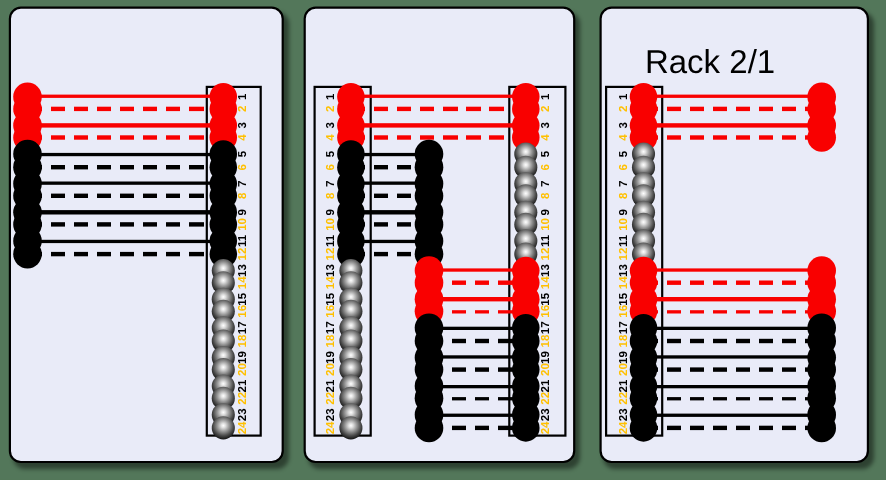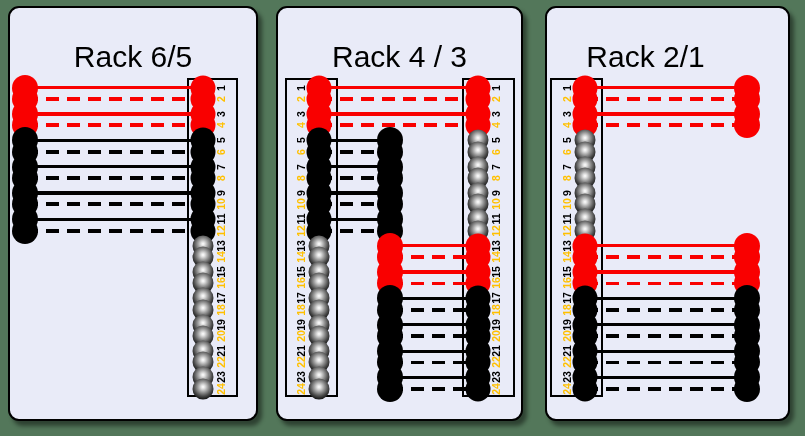--- a/index.html
+++ b/index.html
@@ -46,21 +46,20 @@
     line-height:1;
     white-space:nowrap;
     transform:translate(-50%,-50%) rotate(-90deg);
   }
 </style>
 </head>
 <body style="background: rgb(83, 119, 90);">
 
 <div id="canvas" style="background: rgb(83, 119, 90);">
     <div class="rack-box" style="left: 8px; top: 6px; width: 250px; height: 415px; background: rgb(233, 235, 248); border-color: rgb(0, 0, 0);"></div>
-    <div class="rack-title" style="left: 8px; width: 250px; top: 40px;">Rack 6/5</div>
     <div class="pp-rect" style="left: 187px; top: 78px; width: 51px; height: 319px;"></div>
     <div class="cable" style="left: 25px; width: 178px; top: 86px; height: 3.2px; background: rgb(249, 0, 0);"></div>
     <div class="cable" style="left: 25px; width: 178px; top: 97.05px; height: 3.8px; background: repeating-linear-gradient(90deg, rgb(249, 0, 0) 0px, rgb(249, 0, 0) 13px, transparent 13px, transparent 21px);"></div>
     <div class="cable" style="left: 25px; width: 178px; top: 112.35px; height: 3.2px; background: rgb(249, 0, 0);"></div>
     <div class="cable" style="left: 25px; width: 178px; top: 123.4px; height: 3.8px; background: repeating-linear-gradient(90deg, rgb(249, 0, 0) 0px, rgb(249, 0, 0) 13px, transparent 13px, transparent 21px);"></div>
     <div class="cable" style="left: 25px; width: 178px; top: 138.7px; height: 3.2px; background: rgb(0, 0, 0);"></div>
     <div class="cable" style="left: 25px; width: 178px; top: 149.75px; height: 3.8px; background: repeating-linear-gradient(90deg, rgb(0, 0, 0) 0px, rgb(0, 0, 0) 13px, transparent 13px, transparent 21px);"></div>
     <div class="cable" style="left: 25px; width: 178px; top: 165.05px; height: 3.2px; background: rgb(0, 0, 0);"></div>
     <div class="cable" style="left: 25px; width: 178px; top: 176.1px; height: 3.8px; background: repeating-linear-gradient(90deg, rgb(0, 0, 0) 0px, rgb(0, 0, 0) 13px, transparent 13px, transparent 21px);"></div>
     <div class="cable" style="left: 25px; width: 178px; top: 191.4px; height: 3.2px; background: rgb(0, 0, 0);"></div>
@@ -121,21 +120,20 @@
     <div class="circle" style="left: 25px; top: 125.3px; width: 26px; height: 26px; background: rgb(249, 0, 0);"></div>
     <div class="circle" style="left: 25px; top: 140.3px; width: 26px; height: 26px; background: rgb(0, 0, 0);"></div>
     <div class="circle" style="left: 25px; top: 151.65px; width: 26px; height: 26px; background: rgb(0, 0, 0);"></div>
     <div class="circle" style="left: 25px; top: 166.65px; width: 26px; height: 26px; background: rgb(0, 0, 0);"></div>
     <div class="circle" style="left: 25px; top: 178px; width: 26px; height: 26px; background: rgb(0, 0, 0);"></div>
     <div class="circle" style="left: 25px; top: 193px; width: 26px; height: 26px; background: rgb(0, 0, 0);"></div>
     <div class="circle" style="left: 25px; top: 204.35px; width: 26px; height: 26px; background: rgb(0, 0, 0);"></div>
     <div class="circle" style="left: 25px; top: 219.35px; width: 26px; height: 26px; background: rgb(0, 0, 0);"></div>
     <div class="circle" style="left: 25px; top: 230.7px; width: 26px; height: 26px; background: rgb(0, 0, 0);"></div>
     <div class="rack-box" style="left: 276px; top: 6px; width: 247px; height: 415px; background: rgb(233, 235, 248); border-color: rgb(0, 0, 0);"></div>
-    <div class="rack-title" style="left: 276px; width: 247px; top: 40px;">Rack 4 / 3</div>
     <div class="pp-rect" style="left: 285px; top: 78px; width: 53px; height: 319px;"></div>
     <div class="pp-rect" style="left: 462px; top: 78px; width: 53px; height: 319px;"></div>
     <div class="cable" style="left: 319px; width: 159px; top: 86px; height: 3.2px; background: rgb(249, 0, 0);"></div>
     <div class="cable" style="left: 319px; width: 159px; top: 97.05px; height: 3.8px; background: repeating-linear-gradient(90deg, rgb(249, 0, 0) 0px, rgb(249, 0, 0) 13px, transparent 13px, transparent 21px);"></div>
     <div class="cable" style="left: 319px; width: 159px; top: 112.35px; height: 3.2px; background: rgb(249, 0, 0);"></div>
     <div class="cable" style="left: 319px; width: 159px; top: 123.4px; height: 3.8px; background: repeating-linear-gradient(90deg, rgb(249, 0, 0) 0px, rgb(249, 0, 0) 13px, transparent 13px, transparent 21px);"></div>
     <div class="cable" style="left: 319px; width: 71px; top: 138.7px; height: 3.2px; background: rgb(0, 0, 0);"></div>
     <div class="cable" style="left: 319px; width: 71px; top: 149.75px; height: 3.8px; background: repeating-linear-gradient(90deg, rgb(0, 0, 0) 0px, rgb(0, 0, 0) 13px, transparent 13px, transparent 21px);"></div>
     <div class="cable" style="left: 319px; width: 71px; top: 165.05px; height: 3.2px; background: rgb(0, 0, 0);"></div>
     <div class="cable" style="left: 319px; width: 71px; top: 176.1px; height: 3.8px; background: repeating-linear-gradient(90deg, rgb(0, 0, 0) 0px, rgb(0, 0, 0) 13px, transparent 13px, transparent 21px);"></div>

